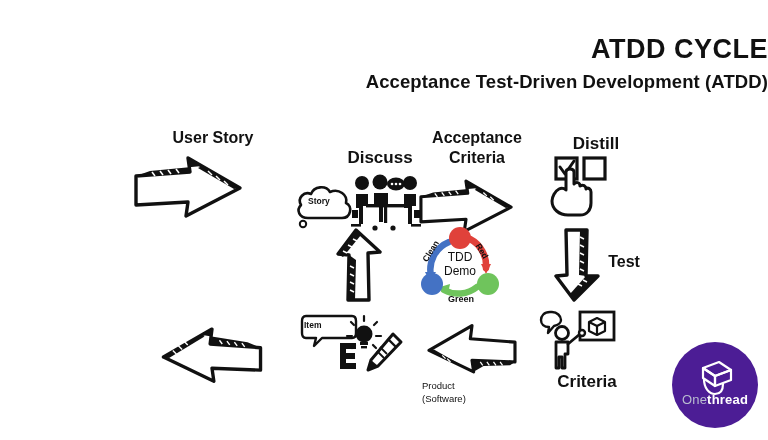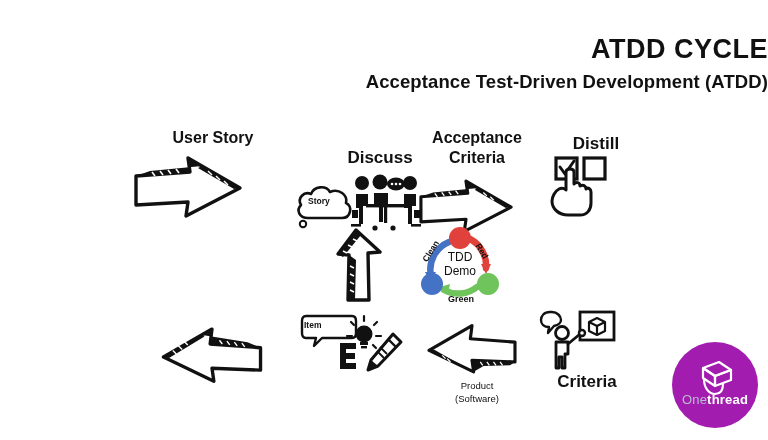--- a/index.html
+++ b/index.html
@@ -24,37 +24,37 @@
     color:#111111;line-height:1.2;margin:6px 0 0 0;
   }
 
   
   .node{position:absolute;}
   .cap{
     font-size:16px;font-weight:bold;color:#111111;
     text-align:center;line-height:1.25;white-space:pre-line;
   }
   .cap-lg{font-size:17px;font-weight:bold;color:#111111;text-align:center;line-height:1.2;}
-  .cap-sm{font-size:9.5px;font-weight:normal;color:#111111;text-align:center;line-height:1.35;white-space:pre-line;}
+  .cap-sm{font-size:9.5px;font-weight:normal;color:#111111;line-height:1.35;white-space:pre-line;}
 
   svg{display:block;overflow:visible;}
 
   
   .tdd-center{
     position:absolute;left:0;top:0;width:100%;height:100%;
     display:flex;flex-direction:column;align-items:center;justify-content:center;
     pointer-events:none;
   }
   .tdd-center span{font-size:12px;font-weight:normal;color:#111;line-height:1.15;}
 
   
   .logo-wrap{position:absolute;left:672px;top:342px;width:86px;height:86px;}
   .logo-circle{
     width:86px;height:86px;border-radius:50%;
-    background:#a21caf;position:relative;
+    background:#4c1d95;position:relative;
   }
   .logo-text{
     position:absolute;left:0;right:0;bottom:22px;text-align:center;
     font-size:13px;letter-spacing:0.2px;line-height:1;
   }
   .logo-text .t1{color:#b9bcd0;font-weight:normal;}
   .logo-text .t2{color:#ffffff;font-weight:bold;}
   .logo-mark{position:absolute;left:50%;top:16px;transform:translateX(-50%);}
 </style>
 </head>
@@ -186,20 +186,39 @@
 
     <div style="position:absolute;left:62px;top:22px;transform:rotate(58deg);font-size:8.5px;font-weight:bold;color:#111;">Red</div>
     <div style="position:absolute;left:36px;top:70px;font-size:9px;font-weight:bold;color:#111;">Green</div>
     <div style="position:absolute;left:7px;top:22px;transform:rotate(-58deg);font-size:8.5px;font-weight:bold;color:#111;">Clean</div>
     <div class="tdd-center" style="top:-2px;">
       <span>TDD</span>
       <span>Demo</span>
     </div>
   </div>
 
+  <div class="node" style="left:548px;top:226px;width:110px;">
+    <div style="position:relative;">
+      <svg width="58" height="80" viewBox="0 0 58 80">
+        <path d="M18 4 L39 4 L38 50 L50 50 L26 74 L8 50 L19 49 Z" fill="#ffffff" stroke="#111" stroke-width="3.4" stroke-linejoin="round"></path>
+        <path d="M32 4 L39 4 L38 50 L31 49 Z" fill="#111"></path>
+        <path d="M38 50 L50 50 L26 74 L22 68 Z" fill="#111"></path>
+        <g stroke="#ffffff" stroke-width="1.4">
+          <line x1="32" y1="11" x2="36" y2="13"></line>
+          <line x1="32" y1="19" x2="36" y2="21"></line>
+          <line x1="32" y1="27" x2="36" y2="29"></line>
+          <line x1="32" y1="35" x2="36" y2="37"></line>
+          <line x1="32" y1="43" x2="36" y2="45"></line>
+          <line x1="30" y1="58" x2="34" y2="60"></line>
+          <line x1="35" y1="54" x2="39" y2="56"></line>
+        </g>
+      </svg>
+      <div class="cap" style="position:absolute;left:58px;top:26px;width:36px;">Test</div>
+    </div>
+  </div>
 
   <div class="node" style="left:150px;top:312px;width:140px;">
     <svg width="124" height="70" viewBox="0 0 124 75" style="margin-top:4px;">
       <path d="M114 34 L60 30 L62 14 L10 44 L64 70 L62 56 L114 58 Z" fill="#ffffff" stroke="#111" stroke-width="3.6" stroke-linejoin="round"></path>
       <path d="M114 34 L60 30 L62 14 L50 20 L100 28 Z" fill="#111"></path>
       <path d="M50 20 L10 44 L16 45 L54 22 Z" fill="#111"></path>
       <g stroke="#ffffff" stroke-width="1.5">
         <line x1="70" y1="26" x2="73" y2="30"></line>
         <line x1="78" y1="27" x2="81" y2="31"></line>
         <line x1="86" y1="28" x2="89" y2="32"></line>

